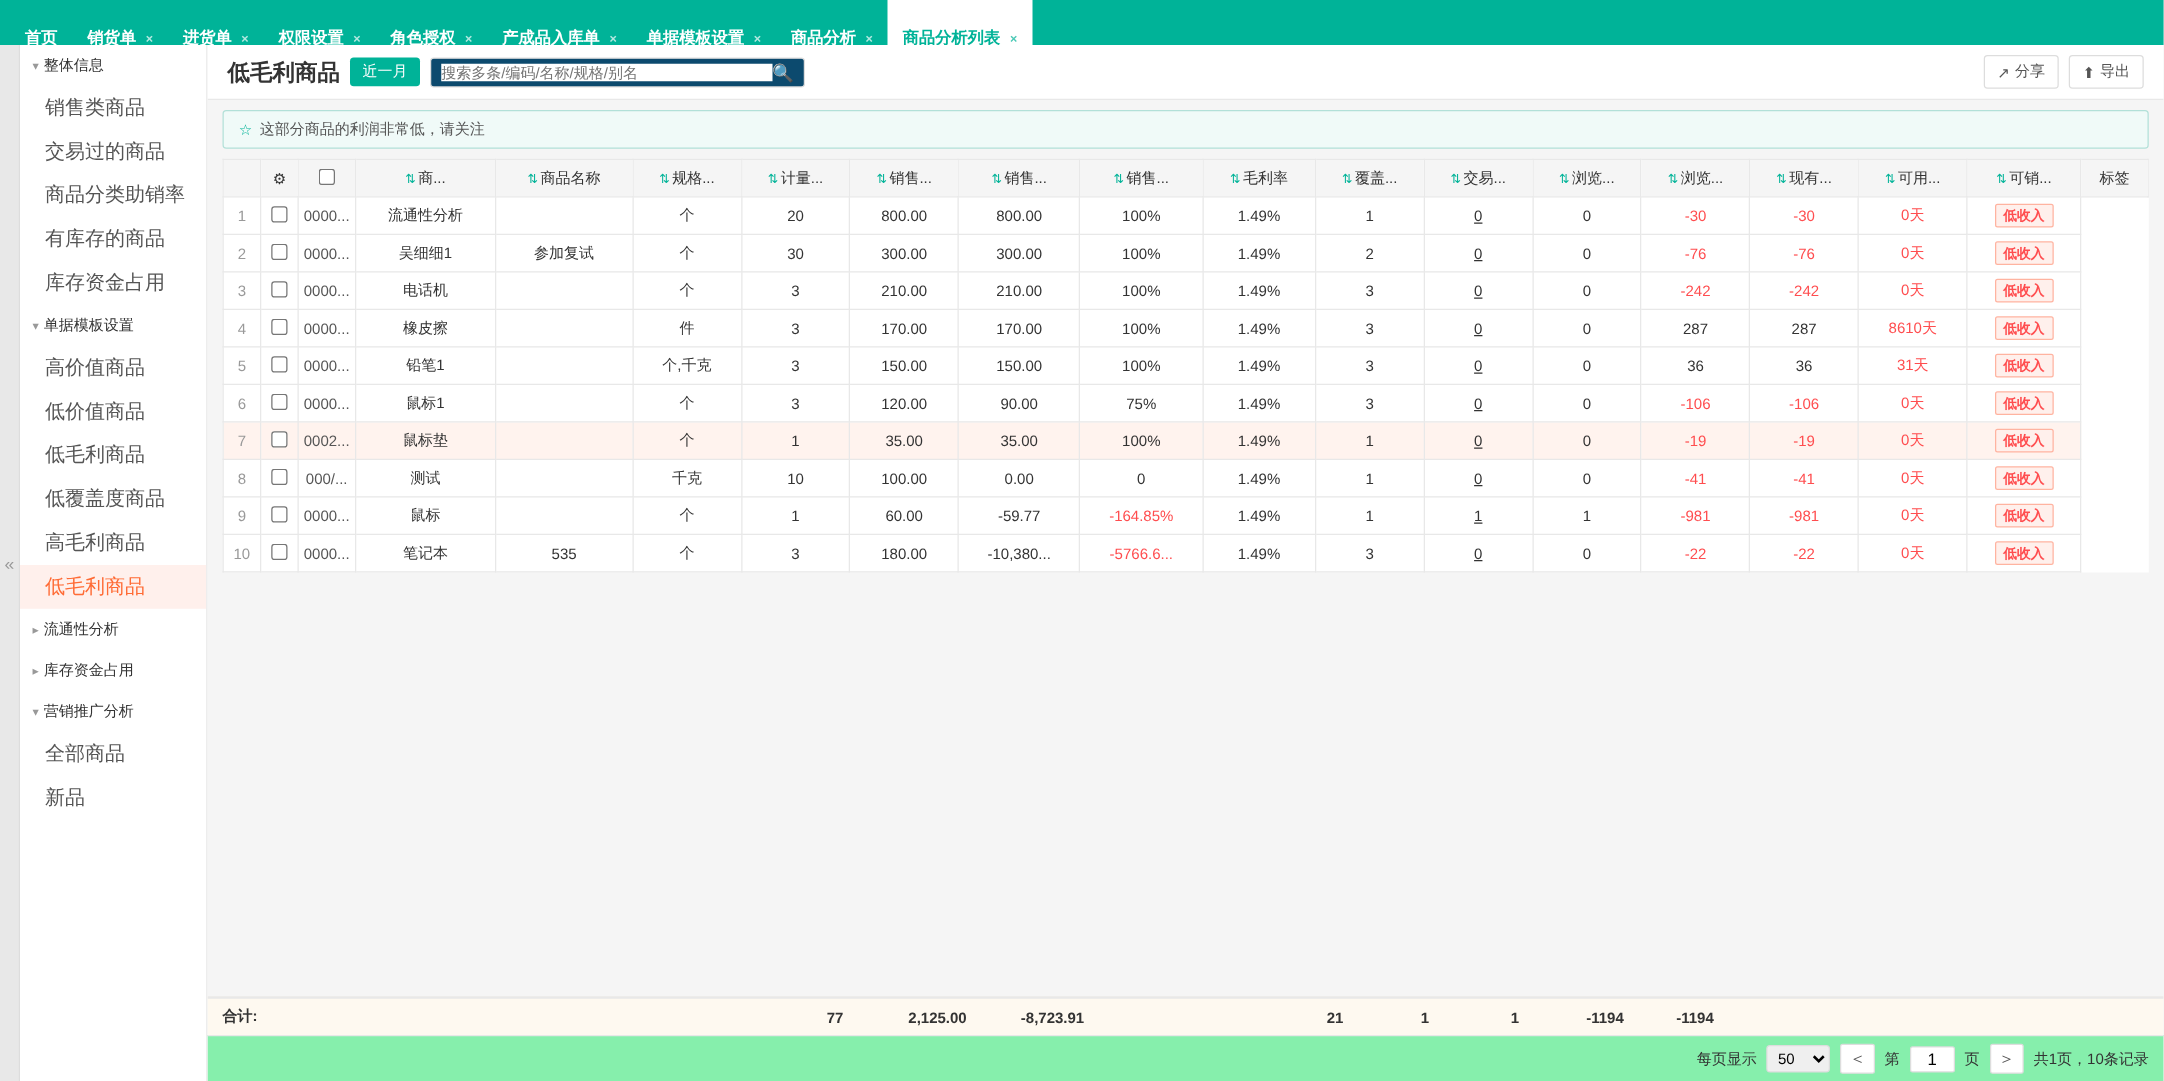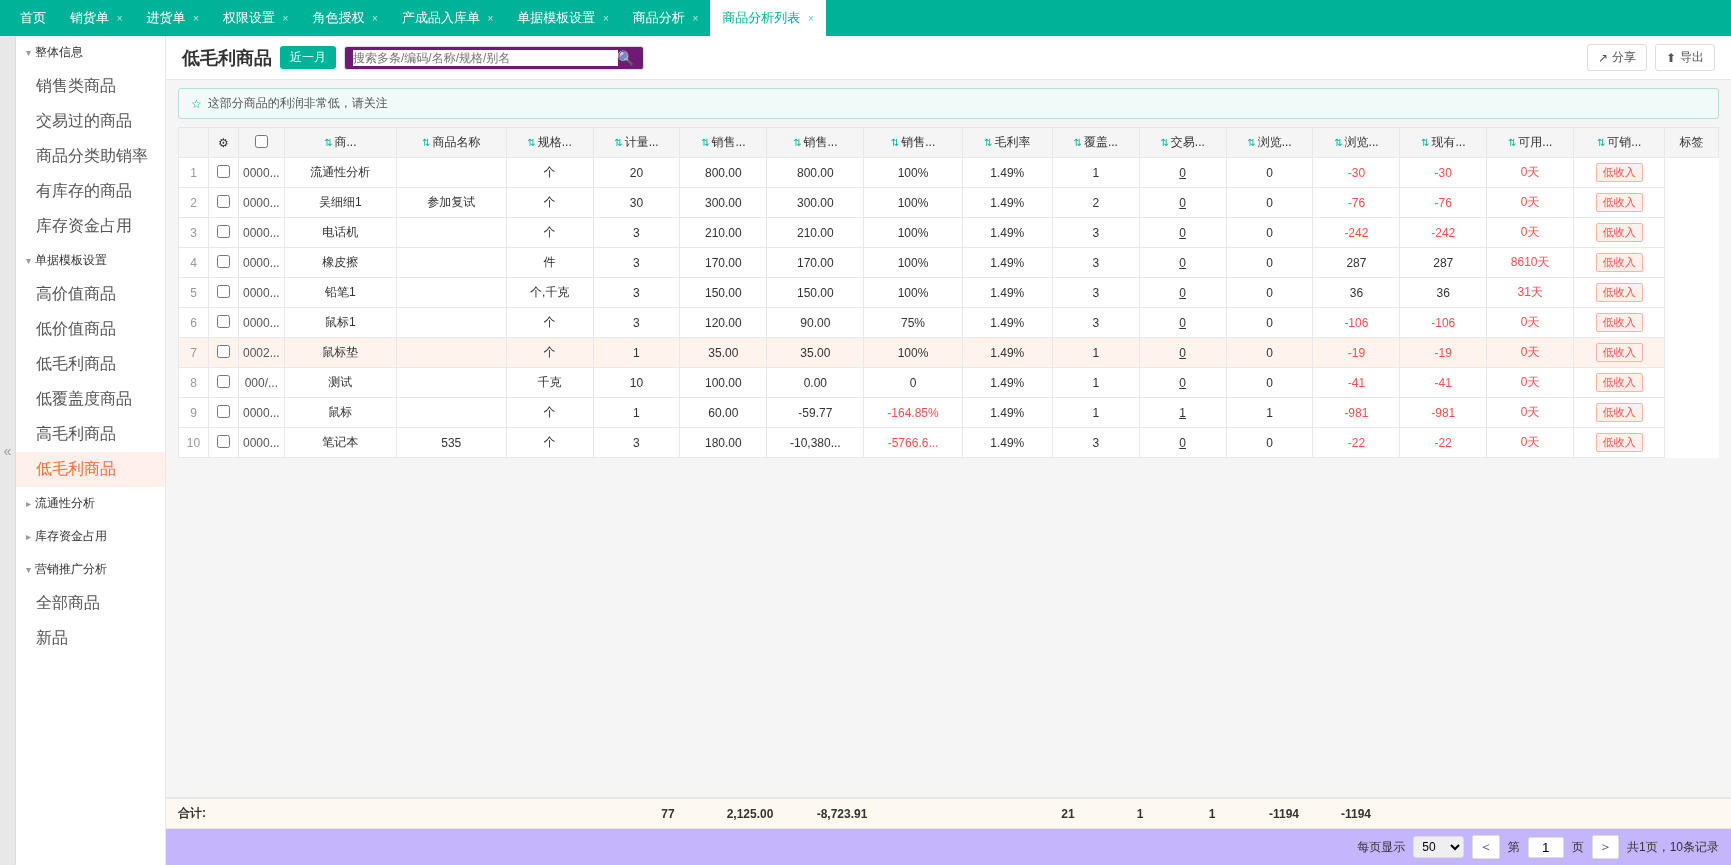--- a/index.html
+++ b/index.html
@@ -8,27 +8,28 @@
     
     .top-nav {
       background: #00b398;
       display: flex;
       align-items: center;
       height: 36px;
       padding: 0 8px;
       color: #fff;
     }
     .top-nav .nav-item {
-      padding: 0 12px;
+      padding: 12px 12px;
       height: 36px;
       line-height: 36px;
       cursor: pointer;
       font-size: 13px;
       white-space: nowrap;
       color: #fff;
+      font-weight: bold;
     }
     .top-nav .nav-item.active { background: #fff; color: #00b398; }
     .top-nav .nav-item .close-btn { margin-left: 4px; font-size: 10px; opacity: 0.7; }
 
     
     .main-layout { display: flex; height: calc(100vh - 36px); }
 
     
     .sidebar {
       width: 150px;
@@ -83,24 +84,25 @@
       background: #00b398;
       color: #fff;
       border: none;
       border-radius: 3px;
       padding: 3px 10px;
       font-size: 12px;
       cursor: pointer;
     }
     .search-box {
       display: flex;
+      align-items: center;
       border: 1px solid #ddd;
       border-radius: 3px;
       padding: 3px 8px;
-      background: #701a75;
+      background: #0c4a6e;
       flex: 1;
       max-width: 300px;
     }
     .search-box input {
       border: none;
       outline: none;
       font-size: 12px;
       width: 100%;
       color: #999;
     }
@@ -174,20 +176,21 @@
       white-space: nowrap;
       color: #333;
     }
     .data-table tr.highlighted td { background: #fff3ee; }
 
     .tag-badge {
       display: inline-block;
       padding: 1px 6px;
       border-radius: 2px;
       font-size: 11px;
+      font-weight: bold;
     }
     .tag-low-income { background: #fff0ec; color: #ff4d4f; border: 1px solid #ffb3a0; }
     .text-link { color: #1890ff; text-decoration: underline; cursor: pointer; }
 
     
     .table-footer {
       background: #fef9f0;
       border-top: 2px solid #e8e8e8;
       padding: 6px 12px;
       display: flex;
@@ -205,21 +208,21 @@
       font-weight: bold;
       color: #333;
     }
 
     
     .pagination-bar {
       display: flex;
       align-items: center;
       justify-content: flex-end;
       padding: 6px 12px;
-      background: #c4b5fd;
+      background: #86efac;
       border-top: 1px solid #e8e8e8;
       gap: 8px;
       font-size: 12px;
     }
     .pagination-bar select {
       border: 1px solid #ddd;
       padding: 2px 4px;
       border-radius: 3px;
       font-size: 12px;
     }

